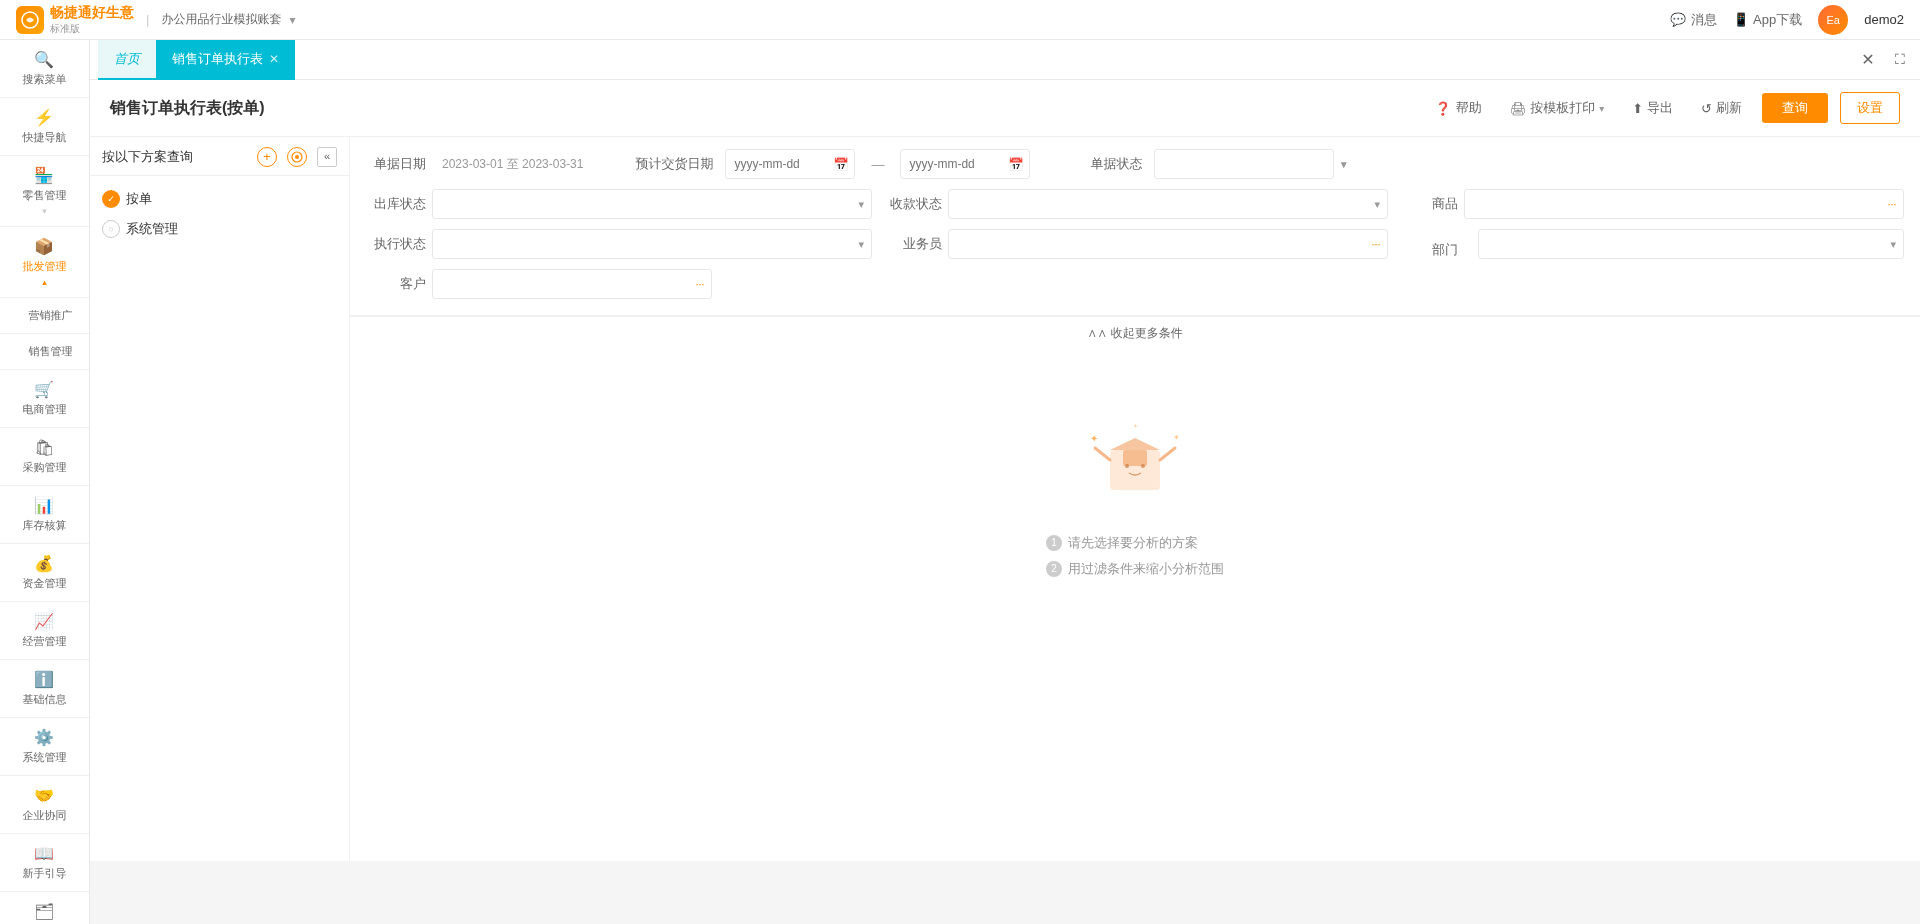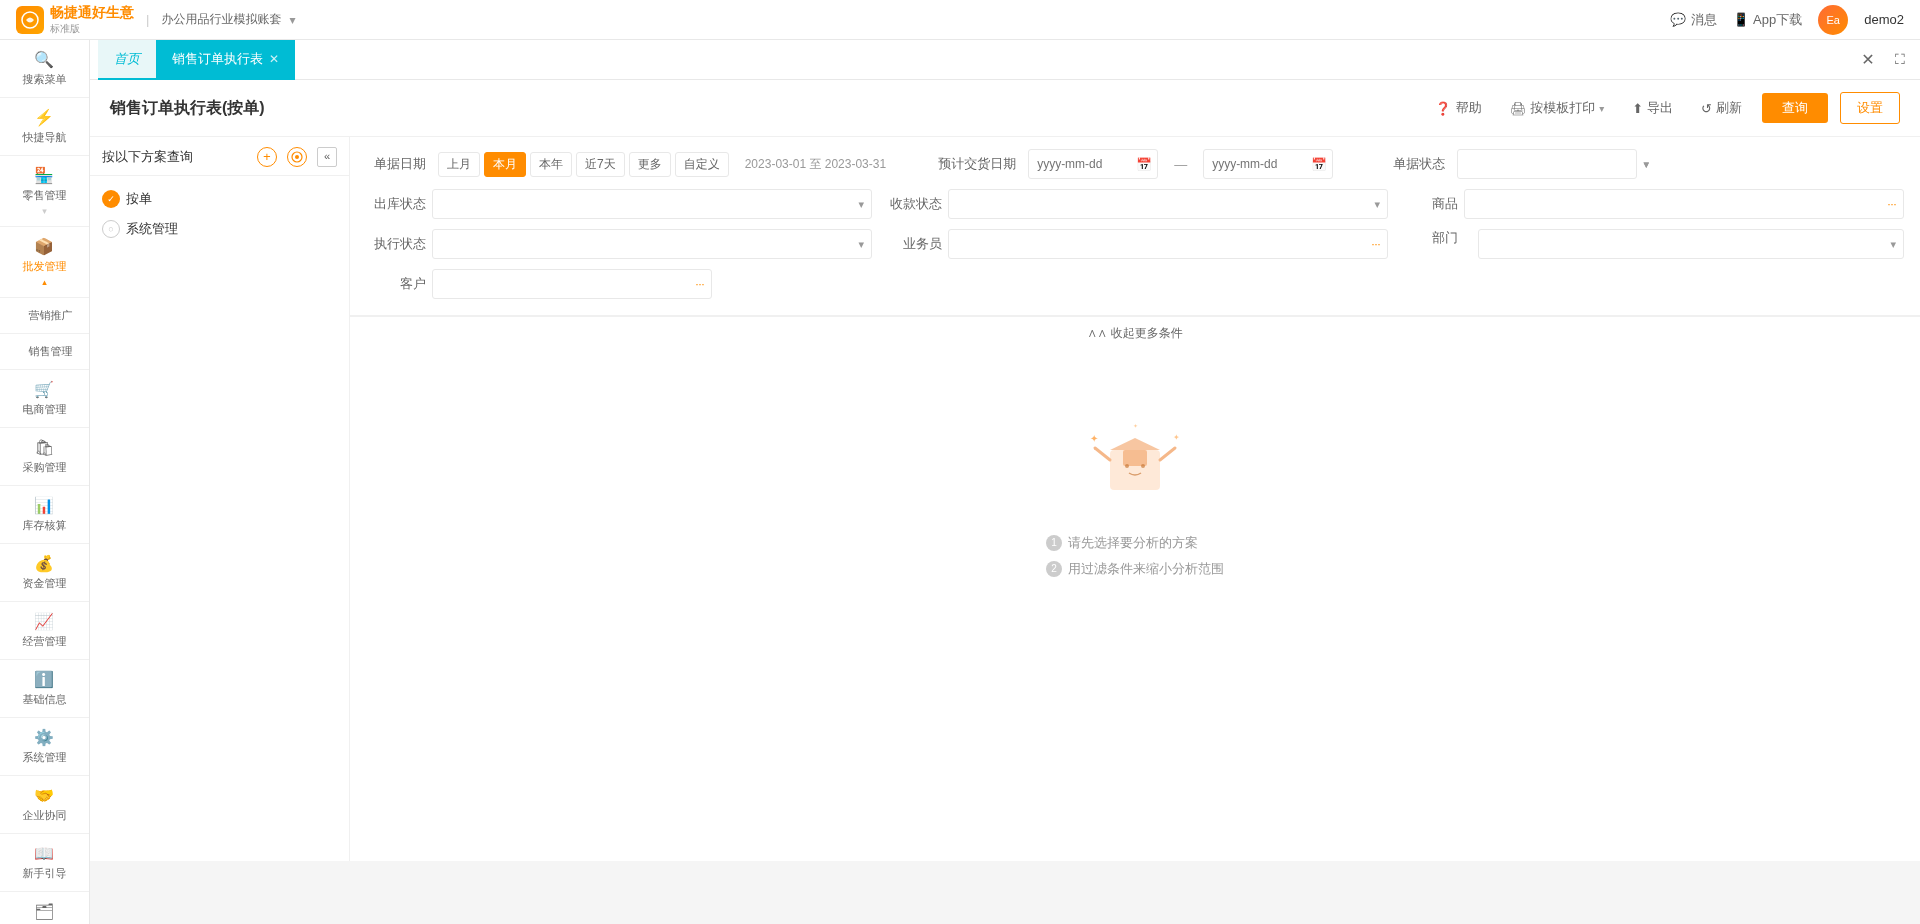--- a/index.html
+++ b/index.html
@@ -588,28 +588,20 @@
               </div>
             </div>
           </div>
 
           <div style="flex:1;display:flex;flex-direction:column;">
 
             <div style="padding:12px 16px;background:#fff;border-bottom:1px solid #f0f0f0;">
 
               <div style="display:flex;align-items:center;gap:12px;margin-bottom:10px;">
                 <span class="filter-cell-label">单据日期</span>
-                <div style="display:flex;align-items:center;gap:4px;">
-                  <button style="padding:3px 8px;font-size:12px;border:1px solid #e8e8e8;border-radius:3px;cursor:pointer;color:#666;background:#fff;">上月</button>
-                  <button style="padding:3px 8px;font-size:12px;border:1px solid #ff8c00;border-radius:3px;cursor:pointer;color:#fff;background:#ff8c00;">本月</button>
-                  <button style="padding:3px 8px;font-size:12px;border:1px solid #e8e8e8;border-radius:3px;cursor:pointer;color:#666;background:#fff;">本年</button>
-                  <button style="padding:3px 8px;font-size:12px;border:1px solid #e8e8e8;border-radius:3px;cursor:pointer;color:#666;background:#fff;">近7天</button>
-                  <button style="padding:3px 8px;font-size:12px;border:1px solid #e8e8e8;border-radius:3px;cursor:pointer;color:#666;background:#fff;">更多</button>
-                  <button style="padding:3px 8px;font-size:12px;border:1px solid #e8e8e8;border-radius:3px;cursor:pointer;color:#666;background:#fff;">自定义</button>
-                </div>
                 <span style="font-size:12px;color:#999;margin-left:4px;">2023-03-01 至 2023-03-31</span>
 
                 <span class="filter-cell-label" style="margin-left:40px;">预计交货日期</span>
                 <div class="date-input-wrap">
                   <input type="text" placeholder="yyyy-mm-dd" style="border: 1px solid rgb(232, 232, 232); border-radius: 3px; padding: 5px 28px 5px 8px; font-size: 12px; color: rgb(153, 153, 153); height: 30px; width: 130px; outline: none;">
                   <span class="cal-icon" style="color:#ff8c00;">📅</span>
                 </div>
                 <span class="date-sep">—</span>
                 <div class="date-input-wrap">
                   <input type="text" placeholder="yyyy-mm-dd" style="border: 1px solid rgb(232, 232, 232); border-radius: 3px; padding: 5px 28px 5px 8px; font-size: 12px; color: rgb(153, 153, 153); height: 30px; width: 130px; outline: none;">
@@ -663,21 +655,21 @@
                     <span style="position:absolute;right:8px;top:50%;transform:translateY(-50%);color:#999;font-size:11px;pointer-events:none;">▾</span>
                   </div>
                 </div>
                 <div style="display:flex;align-items:center;gap:6px;">
                   <span class="filter-cell-label">业务员</span>
                   <div style="position:relative;flex:1;">
                     <input type="text" style="width: 100%; border: 1px solid rgb(232, 232, 232); border-radius: 3px; padding: 5px 28px 5px 8px; font-size: 12px; color: rgb(51, 51, 51); height: 30px; outline: none;">
                     <span style="position:absolute;right:8px;top:50%;transform:translateY(-50%);color:#ff8c00;font-size:12px;pointer-events:none;letter-spacing:-1px;">···</span>
                   </div>
                 </div>
-                <div style="display:flex;align-items:flex-start;gap:20px;">
+                <div style="display:flex;align-items:flex-end;gap:20px;">
                   <span class="filter-cell-label">部门</span>
                   <div style="position:relative;flex:1;">
                     <select style="width:100%;border:1px solid #e8e8e8;border-radius:3px;padding:5px 24px 5px 8px;font-size:12px;color:#666;height:30px;background:#fff;appearance:none;cursor:pointer;">
                       <option value=""></option>
                     </select>
                     <span style="position:absolute;right:8px;top:50%;transform:translateY(-50%);color:#999;font-size:11px;pointer-events:none;">▾</span>
                   </div>
                 </div>
               </div>
 

